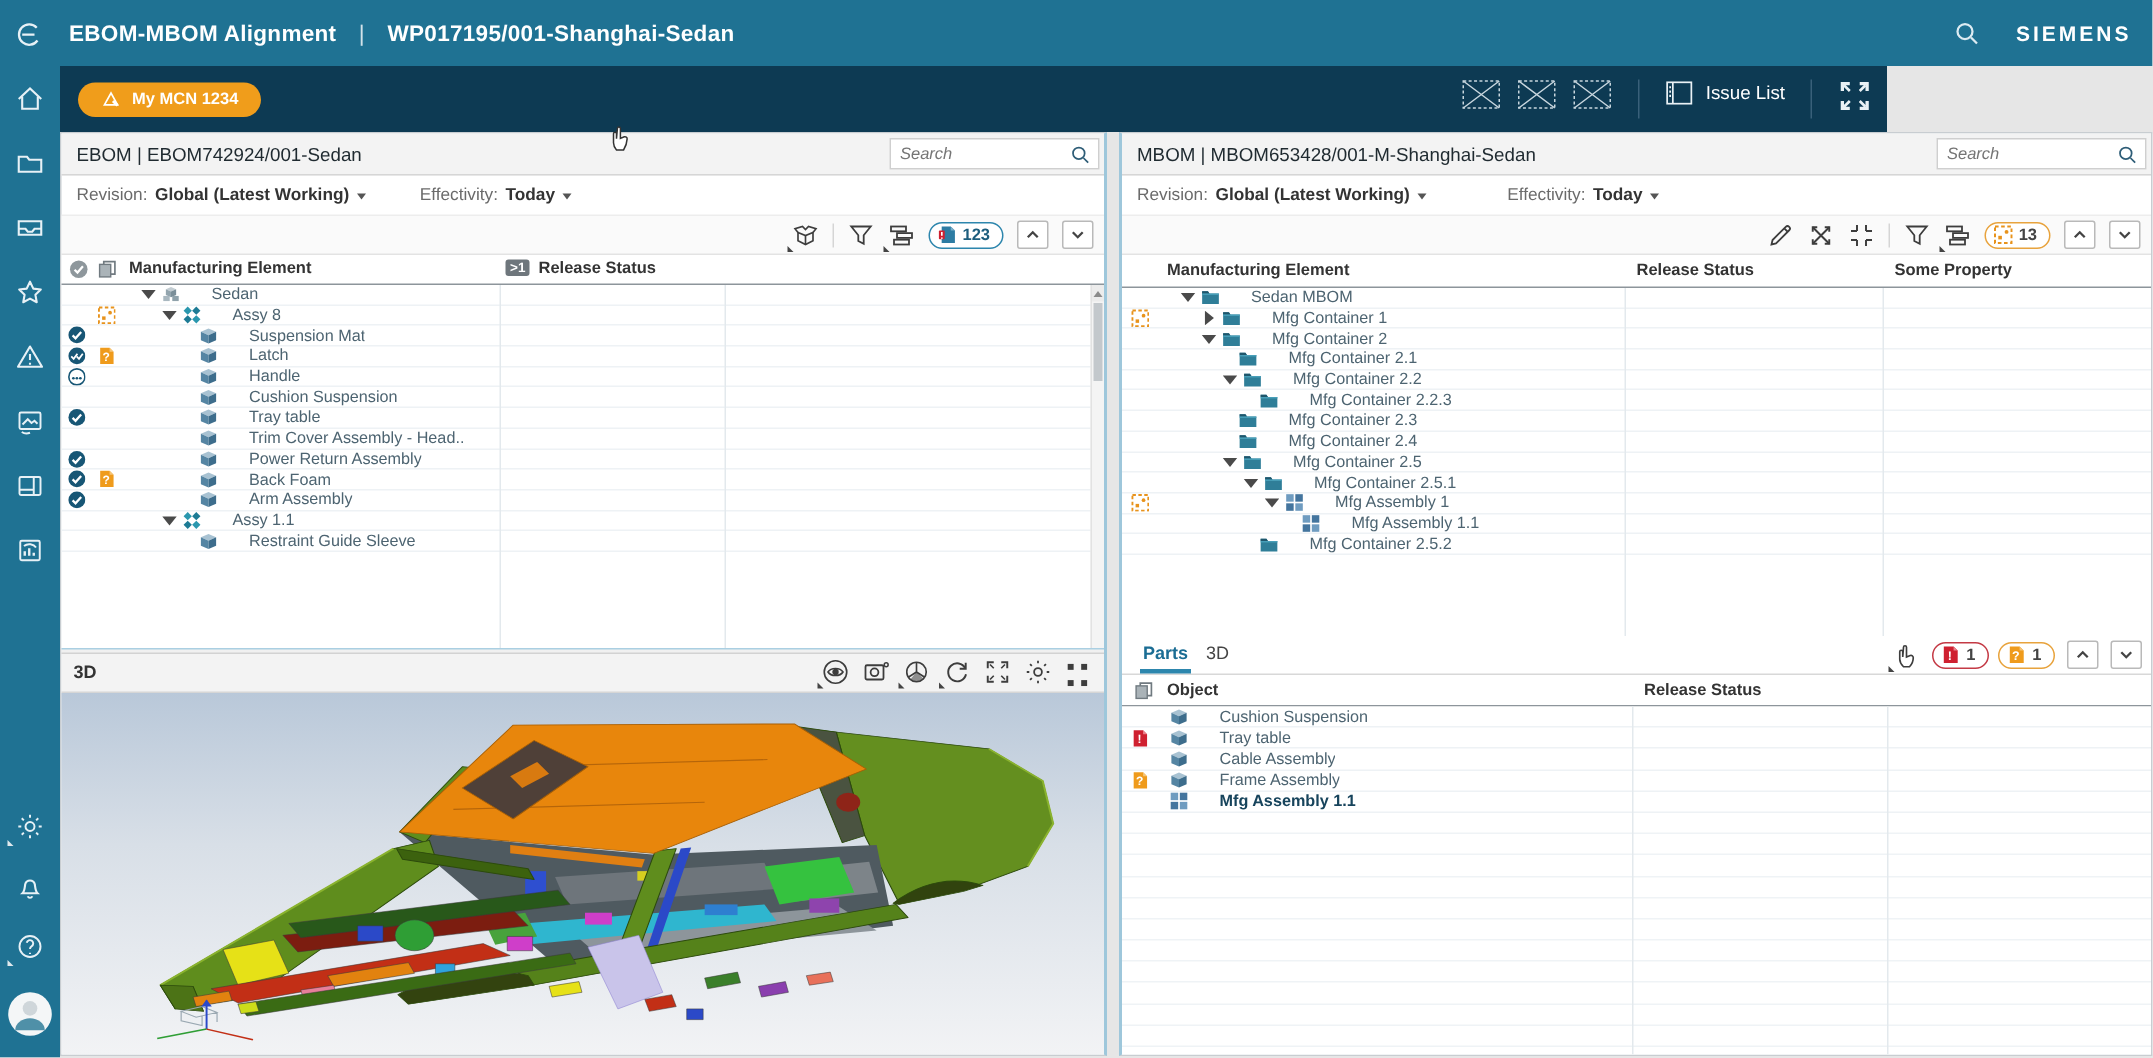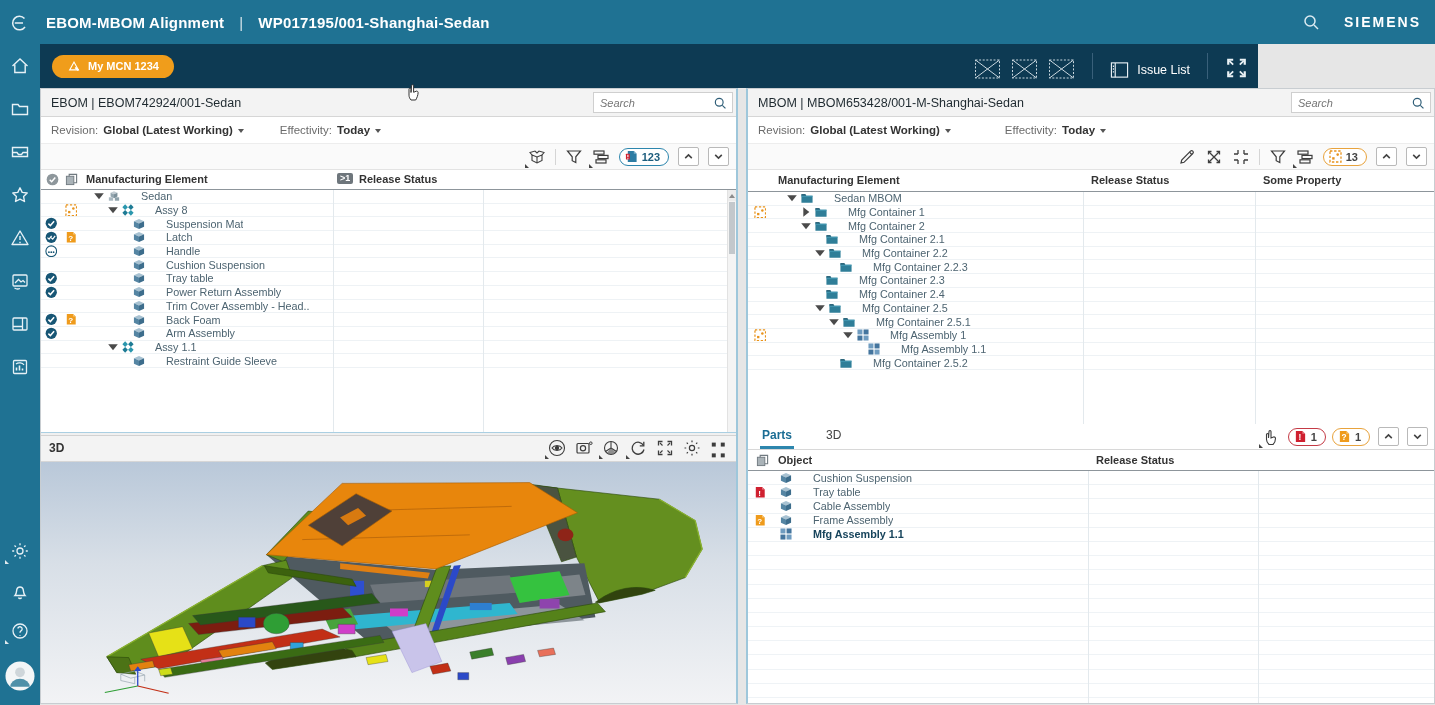--- a/index.html
+++ b/index.html
@@ -22,21 +22,21 @@
   .sb-item{width:20px;height:20px;margin-bottom:23px;cursor:pointer;position:relative;flex:none}
   .sb-spacer{flex:1}
   .sb-item.dd:after{content:"";position:absolute;left:-5px;bottom:-3px;border-bottom:4px solid #dfe9ee;border-right:4px solid transparent}
   .sb-bot{margin-bottom:20px}
   .avatar-wrap{width:30px;height:30px;margin-bottom:14px;cursor:pointer;flex:none}
 
   
   .actionbar{position:absolute;left:40px;top:44px;width:1218px;height:44px;background:#0d3a53;display:flex;align-items:center;z-index:3}
   .mcn{margin-left:12px;height:23px;border-radius:12px;background:#f09d1b;border:none;color:#fff;font-weight:700;font-size:11px;display:flex;align-items:center;gap:7px;padding:0 15px;cursor:pointer;font-family:inherit}
   .mcn .ic{width:14px;height:14px}
-  .ab-right{margin-left:auto;margin-right:10px;display:flex;align-items:flex-end;gap:10px}
+  .ab-right{margin-left:auto;margin-right:10px;display:flex;align-items:flex-start;gap:10px}
   .ph{width:27px;height:20px;color:#c8d6de;cursor:pointer}
   .ab-sep{width:1px;height:26px;background:#39607a;margin:0 7px}
   .ab-btn{background:none;border:none;color:#fff;font-size:12.5px;display:flex;gap:8px;align-items:center;cursor:pointer;font-family:inherit}
   .ab-btn .ic{width:19px;height:18px;color:#e9f1f5}
   .fs .ic{width:23px;height:22px}
 
   
   .panel{position:absolute;top:88px;background:#fff;display:flex;flex-direction:column;border:1px solid #c8cdd1}
   .panel.left{left:40px;width:698px;height:616px;border-right:2px solid #9ec7db}
   .panel.right{left:746px;width:689px;height:616px;border-left:2px solid #9ec7db}
@@ -506,54 +506,54 @@
               <svg viewBox="0 0 13 13">
                 <path d="M6.5 1 12 3.5 6.5 6 1 3.5 Z" fill="#a8c2d2"></path>
                 <path d="M1 3.5 6.5 6 V12 L1 9.5 Z" fill="#5585a3"></path>
                 <path d="M12 3.5 6.5 6 V12 L12 9.5 Z" fill="#3d6d8c"></path>
               </svg>
             </span>
             <span class="lbl">Tray table</span>
           </span>
         </div>
         <div class="trow">
+          <span class="stc"></span>
+          <span class="stc"></span>
+          <span class="tc" style="padding-left:40px">
+            <span class="crt-sp"></span>
+            <span class="ic ">
+              <svg viewBox="0 0 13 13">
+                <path d="M6.5 1 12 3.5 6.5 6 1 3.5 Z" fill="#a8c2d2"></path>
+                <path d="M1 3.5 6.5 6 V12 L1 9.5 Z" fill="#5585a3"></path>
+                <path d="M12 3.5 6.5 6 V12 L12 9.5 Z" fill="#3d6d8c"></path>
+              </svg>
+            </span>
+            <span class="lbl">Trim Cover Assembly - Head..</span>
+          </span>
+        </div>
+        <div class="trow">
           <span class="stc">
             <span class="ic ">
               <svg viewBox="0 0 14 14">
                 <circle cx="7" cy="7" r="6.3" fill="#175675"></circle>
                 <path d="M3.8 7.4 6 9.6 10.2 4.8" stroke="#fff" stroke-width="1.7" fill="none"></path>
               </svg>
             </span>
           </span>
           <span class="stc"></span>
           <span class="tc" style="padding-left:40px">
             <span class="crt-sp"></span>
             <span class="ic ">
               <svg viewBox="0 0 13 13">
                 <path d="M6.5 1 12 3.5 6.5 6 1 3.5 Z" fill="#a8c2d2"></path>
                 <path d="M1 3.5 6.5 6 V12 L1 9.5 Z" fill="#5585a3"></path>
                 <path d="M12 3.5 6.5 6 V12 L12 9.5 Z" fill="#3d6d8c"></path>
               </svg>
             </span>
             <span class="lbl">Power Return Assembly</span>
-          </span>
-        </div>
-        <div class="trow">
-          <span class="stc"></span>
-          <span class="stc"></span>
-          <span class="tc" style="padding-left:40px">
-            <span class="crt-sp"></span>
-            <span class="ic ">
-              <svg viewBox="0 0 13 13">
-                <path d="M6.5 1 12 3.5 6.5 6 1 3.5 Z" fill="#a8c2d2"></path>
-                <path d="M1 3.5 6.5 6 V12 L1 9.5 Z" fill="#5585a3"></path>
-                <path d="M12 3.5 6.5 6 V12 L12 9.5 Z" fill="#3d6d8c"></path>
-              </svg>
-            </span>
-            <span class="lbl">Trim Cover Assembly - Head..</span>
           </span>
         </div>
         <div class="trow">
           <span class="stc">
             <span class="ic ">
               <svg viewBox="0 0 14 14">
                 <circle cx="7" cy="7" r="6.3" fill="#175675"></circle>
                 <path d="M3.8 7.4 6 9.6 10.2 4.8" stroke="#fff" stroke-width="1.7" fill="none"></path>
               </svg>
             </span>
@@ -1060,21 +1060,21 @@
                 <path d="M.5 1.5 h4.5 l1.2 1.8 H13.5 V11.5 H.5 Z" fill="#2f7e98"></path>
                 <path d="M.5 1.5 h4.5 l1.2 1.8 H.5 Z" fill="#1f566b"></path>
                 <rect x=".5" y="3.3" width="13" height="1.1" fill="#49a0ba"></rect>
               </svg>
             </span>
             <span class="lbl">Mfg Container 2.5.2</span>
           </span>
         </div>
       </div>
     <div class="tabs">
-      <span id="parts-tabs" style="display:flex;gap:30px;align-items:center">
+      <span id="parts-tabs" style="display:flex;gap:8px;align-items:center">
           <div class="tab active">Parts</div>
           <div class="tab">3D</div>
         </span>
       <span class="tabs-right">
         <span id="parts-tools" style="display:flex;gap:8px;align-items:center">
             <span class="tool dd"><svg viewBox="0 0 18 18">
                 <path d="M7 16.5 C5.5 15 4.5 13.5 4.5 11.5 L4.5 6.5 a1 1 0 0 1 2 0 V10 l.5-6.5 a1 1 0 0 1 2 0 V10 l2.5-1 a1.5 1.5 0 0 1 2 1.5 c0 2.5-1 4.5-2.5 6 z" fill="#fff" stroke="currentColor" stroke-width="1.1"></path>
               </svg></span>
           </span>
         <span id="parts-badges" style="display:flex;gap:6px;align-items:center">

